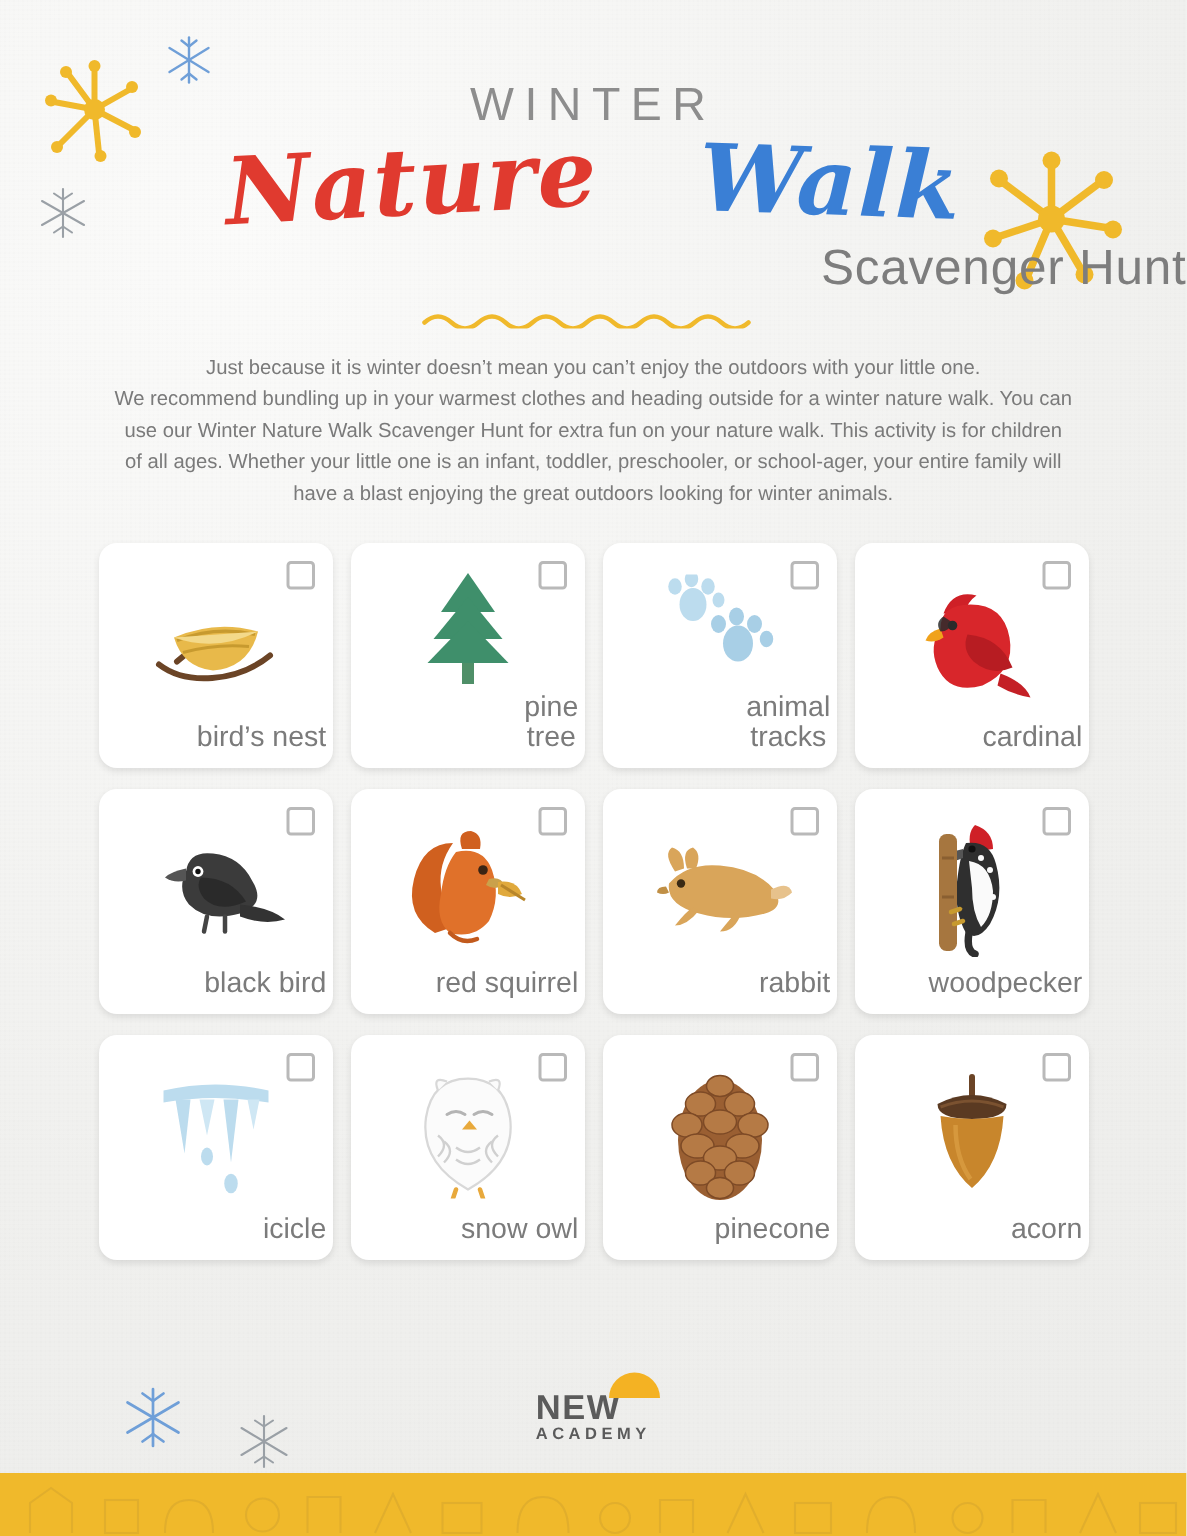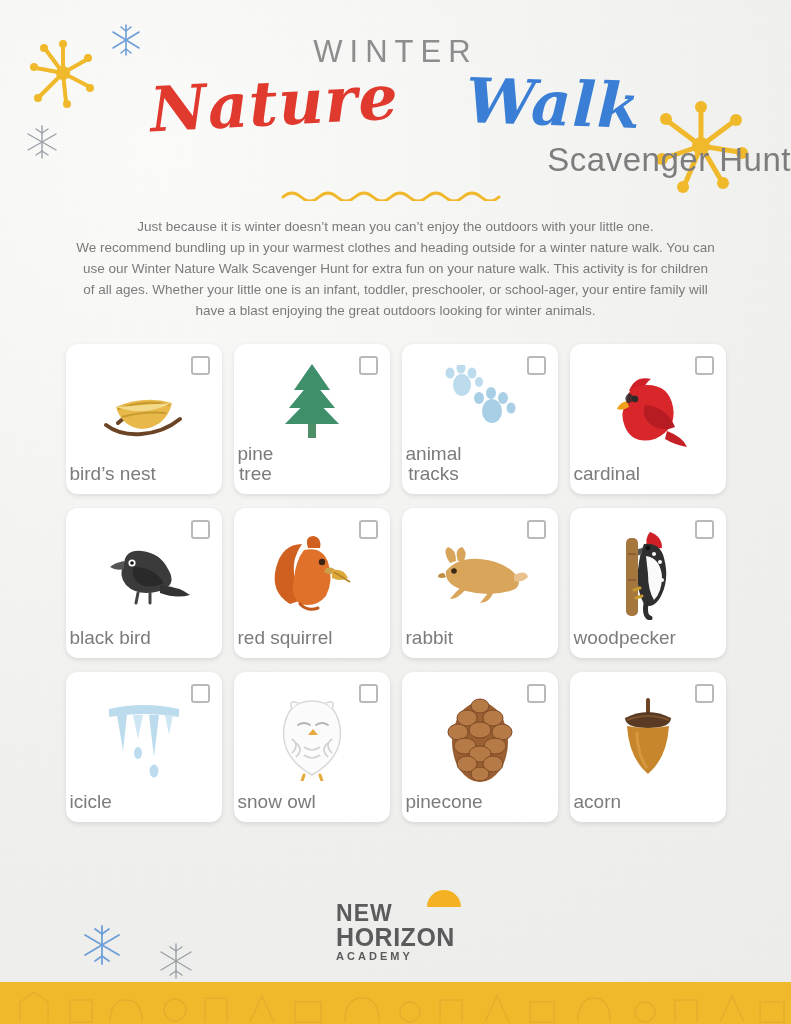--- a/index.html
+++ b/index.html
@@ -23,21 +23,21 @@
     position: absolute;
     inset: 0;
     opacity: .5;
     background-image:
       repeating-linear-gradient(0deg, rgba(0,0,0,.012) 0 1px, transparent 1px 3px),
       repeating-linear-gradient(90deg, rgba(0,0,0,.012) 0 1px, transparent 1px 3px);
     pointer-events: none;
   }
 
   
-  .header { position: relative; padding-top: 34px; text-align: center; }
+  .header { position: relative; padding-top: 52px; text-align: center; }
   .winter-word {
     font-family: "Liberation Sans", sans-serif;
     letter-spacing: 7px;
     font-size: 31px;
     color: #8d8d8d;
     font-weight: 400;
   }
   .script {
     margin-top: -2px;
     font-family: "DejaVu Serif", serif;
@@ -78,21 +78,21 @@
     gap: 14px 12px;
   }
   .card {
     background: #ffffff;
     border-radius: 12px;
     box-shadow: 0 2px 5px rgba(0,0,0,.10);
     height: 150px;
     position: relative;
     display: flex;
     flex-direction: column;
-    align-items: flex-start;
+    align-items: flex-end;
     justify-content: flex-end;
     padding-bottom: 8px;
   }
   .checkbox {
     position: absolute;
     top: 12px; right: 12px;
     width: 19px; height: 19px;
     border: 2px solid #b9b9b9;
     border-radius: 3px;
     background: #fff;
@@ -489,21 +489,20 @@
       <div class="checkbox"></div>
       <div class="label">acorn</div>
     </div>
 
   </div>
 
   <div class="footer-logo">
     <div class="logo-text">
       <div class="sun"></div>
       <div class="logo-new">NEW</div>
-      <div class="logo-horizon">HORIZON</div>
       <div class="logo-academy">ACADEMY</div>
     </div>
   </div>
 
   <div class="bottom-band">
     <svg class="doodles" width="791" height="42" viewBox="0 0 791 42">
       <g stroke="#c79a2f" stroke-width="1.4" fill="none">
         <path d="M20 40 L20 20 L34 10 L48 20 L48 40"></path>
         <rect x="70" y="18" width="22" height="22"></rect>
         <path d="M110 40 Q 110 18 126 18 Q 142 18 142 40"></path>

